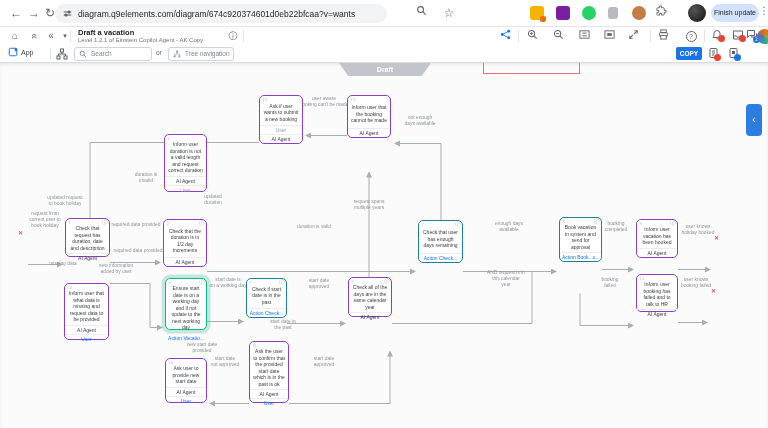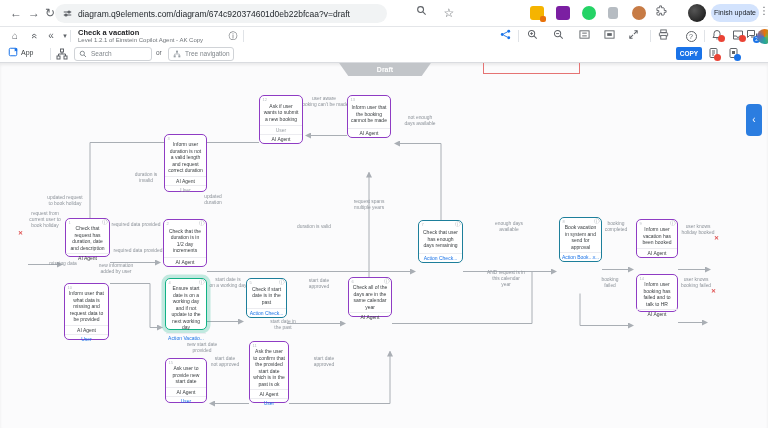--- a/index.html
+++ b/index.html
@@ -74,21 +74,21 @@
       <span class="omni-tune">
         <svg class="mini" width="9" height="9" viewBox="0 0 12 12">
             <g stroke="#5f6368" stroke-width="1.4" fill="none">
               <line x1="1" y1="4" x2="11" y2="4"></line>
               <line x1="1" y1="8" x2="11" y2="8"></line>
               <circle cx="8" cy="4" r="1.4" fill="#5f6368"></circle>
               <circle cx="4" cy="8" r="1.4" fill="#5f6368"></circle>
             </g>
           </svg>
       </span>
-      <span class="omni-url">diagram.q9elements.com/diagram/674c920374601d0eb22bfcaa?v=draft</span>
+      <span class="omni-url">diagram.q9elements.com/diagram/674c920374601d0eb22bfcaa?v=wants</span>
     </div>
     <span class="bicon" style="left:416px">
       <svg class="mini" width="11" height="11" viewBox="0 0 12 12">
           <circle cx="5" cy="5" r="3.2" fill="none" stroke="#5f6368" stroke-width="1.2"></circle>
           <line x1="7.5" y1="7.5" x2="10.5" y2="10.5" stroke="#5f6368" stroke-width="1.2"></line>
         </svg>
     </span>
     <span class="bicon" style="left:441px">☆</span>
     <span class="ext" style="left:530px;background:#f5b400">
         <span class="ext-badge"></span>
@@ -106,21 +106,21 @@
     <span class="finish-btn">Finish update</span>
     <span class="kebab">⋮</span>
   </div>
 
   <div class="apphdr">
     <span class="hicon" style="left:8px">⌂</span>
     <span class="hicon" style="left:27px"><span class="rot-up">«</span></span>
     <span class="hicon" style="left:44px">«</span>
     <span class="hicon" style="left:58px;font-size:7px">▾</span>
     <span class="vdiv" style="left:70px"></span>
-    <span class="title">Check a vacation</span>
+    <span class="title">Draft a vacation</span>
     <span class="subtitle">Level 1.2.1 of Einstein Copilot Agent - AK Copy</span>
     <span class="hicon" style="left:226px;font-size:9px">ⓘ</span>
     <span class="vdiv" style="left:243px"></span>
 
     <span class="hicon" style="left:500px">
       <svg class="mini" width="11" height="11" viewBox="0 0 12 12">
           <g fill="#1a73e8">
             <circle cx="9.5" cy="2.5" r="1.6"></circle>
             <circle cx="2.5" cy="6" r="1.6"></circle>
             <circle cx="9.5" cy="9.5" r="1.6"></circle>

